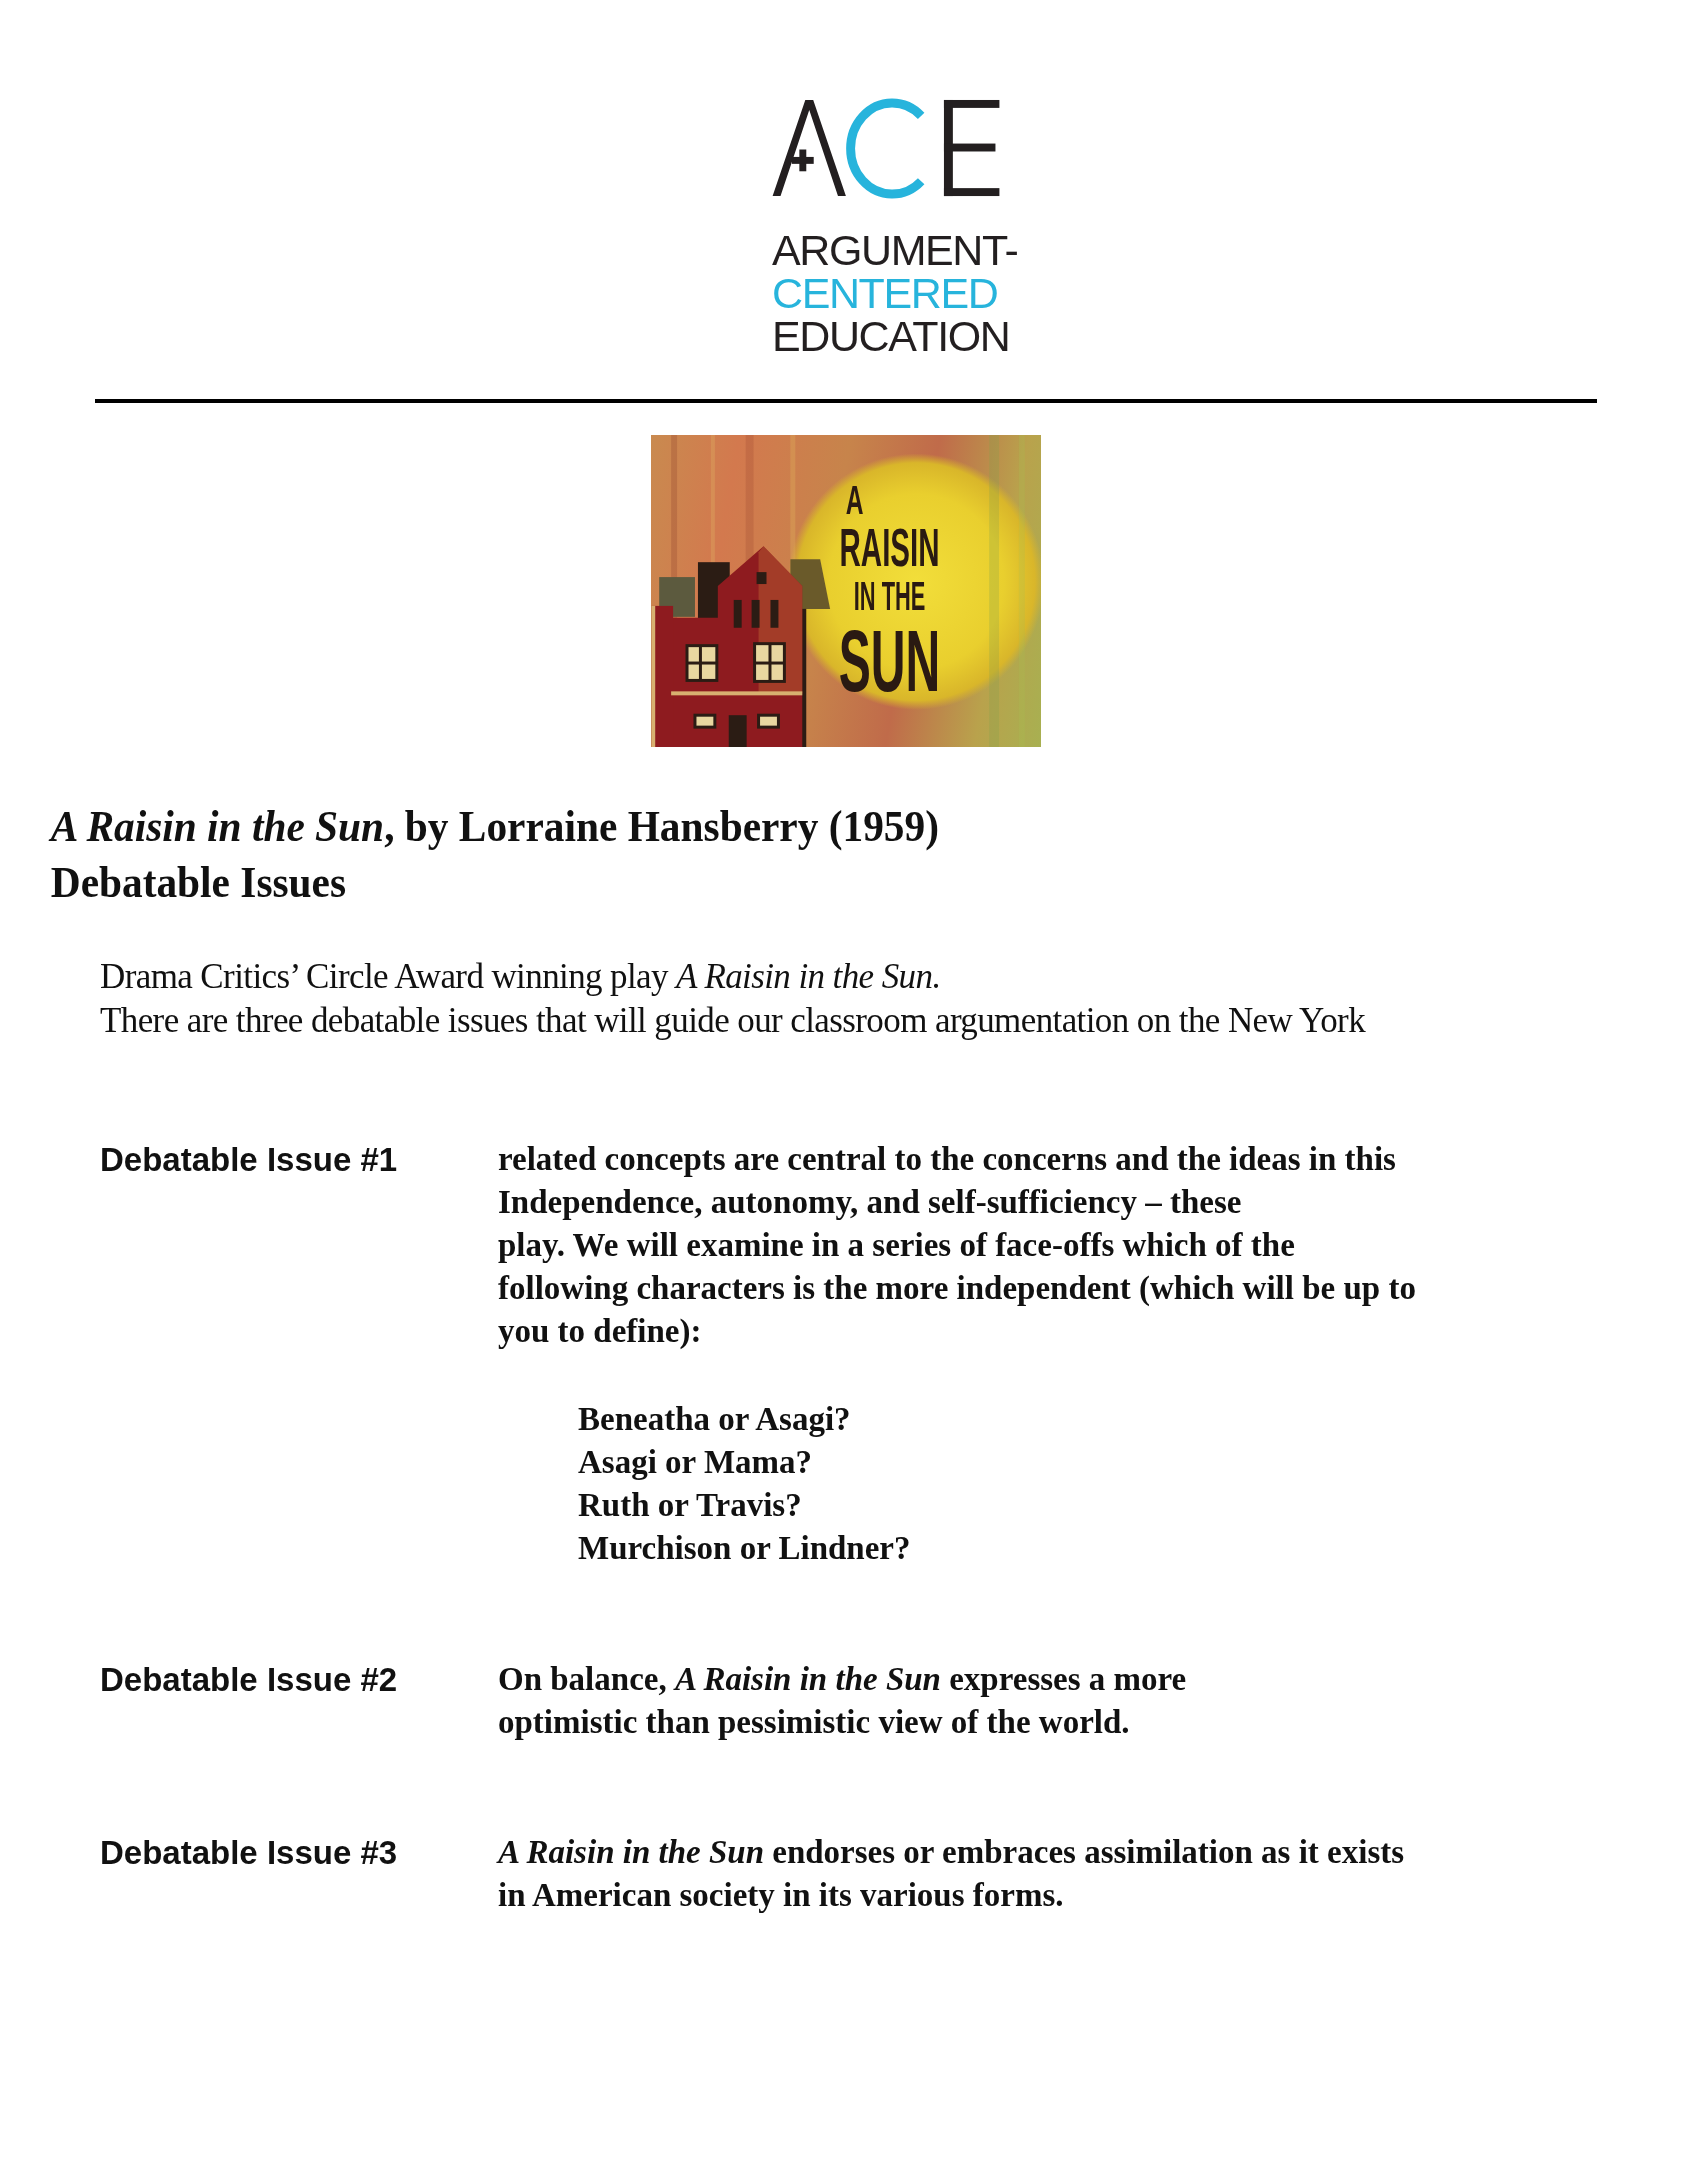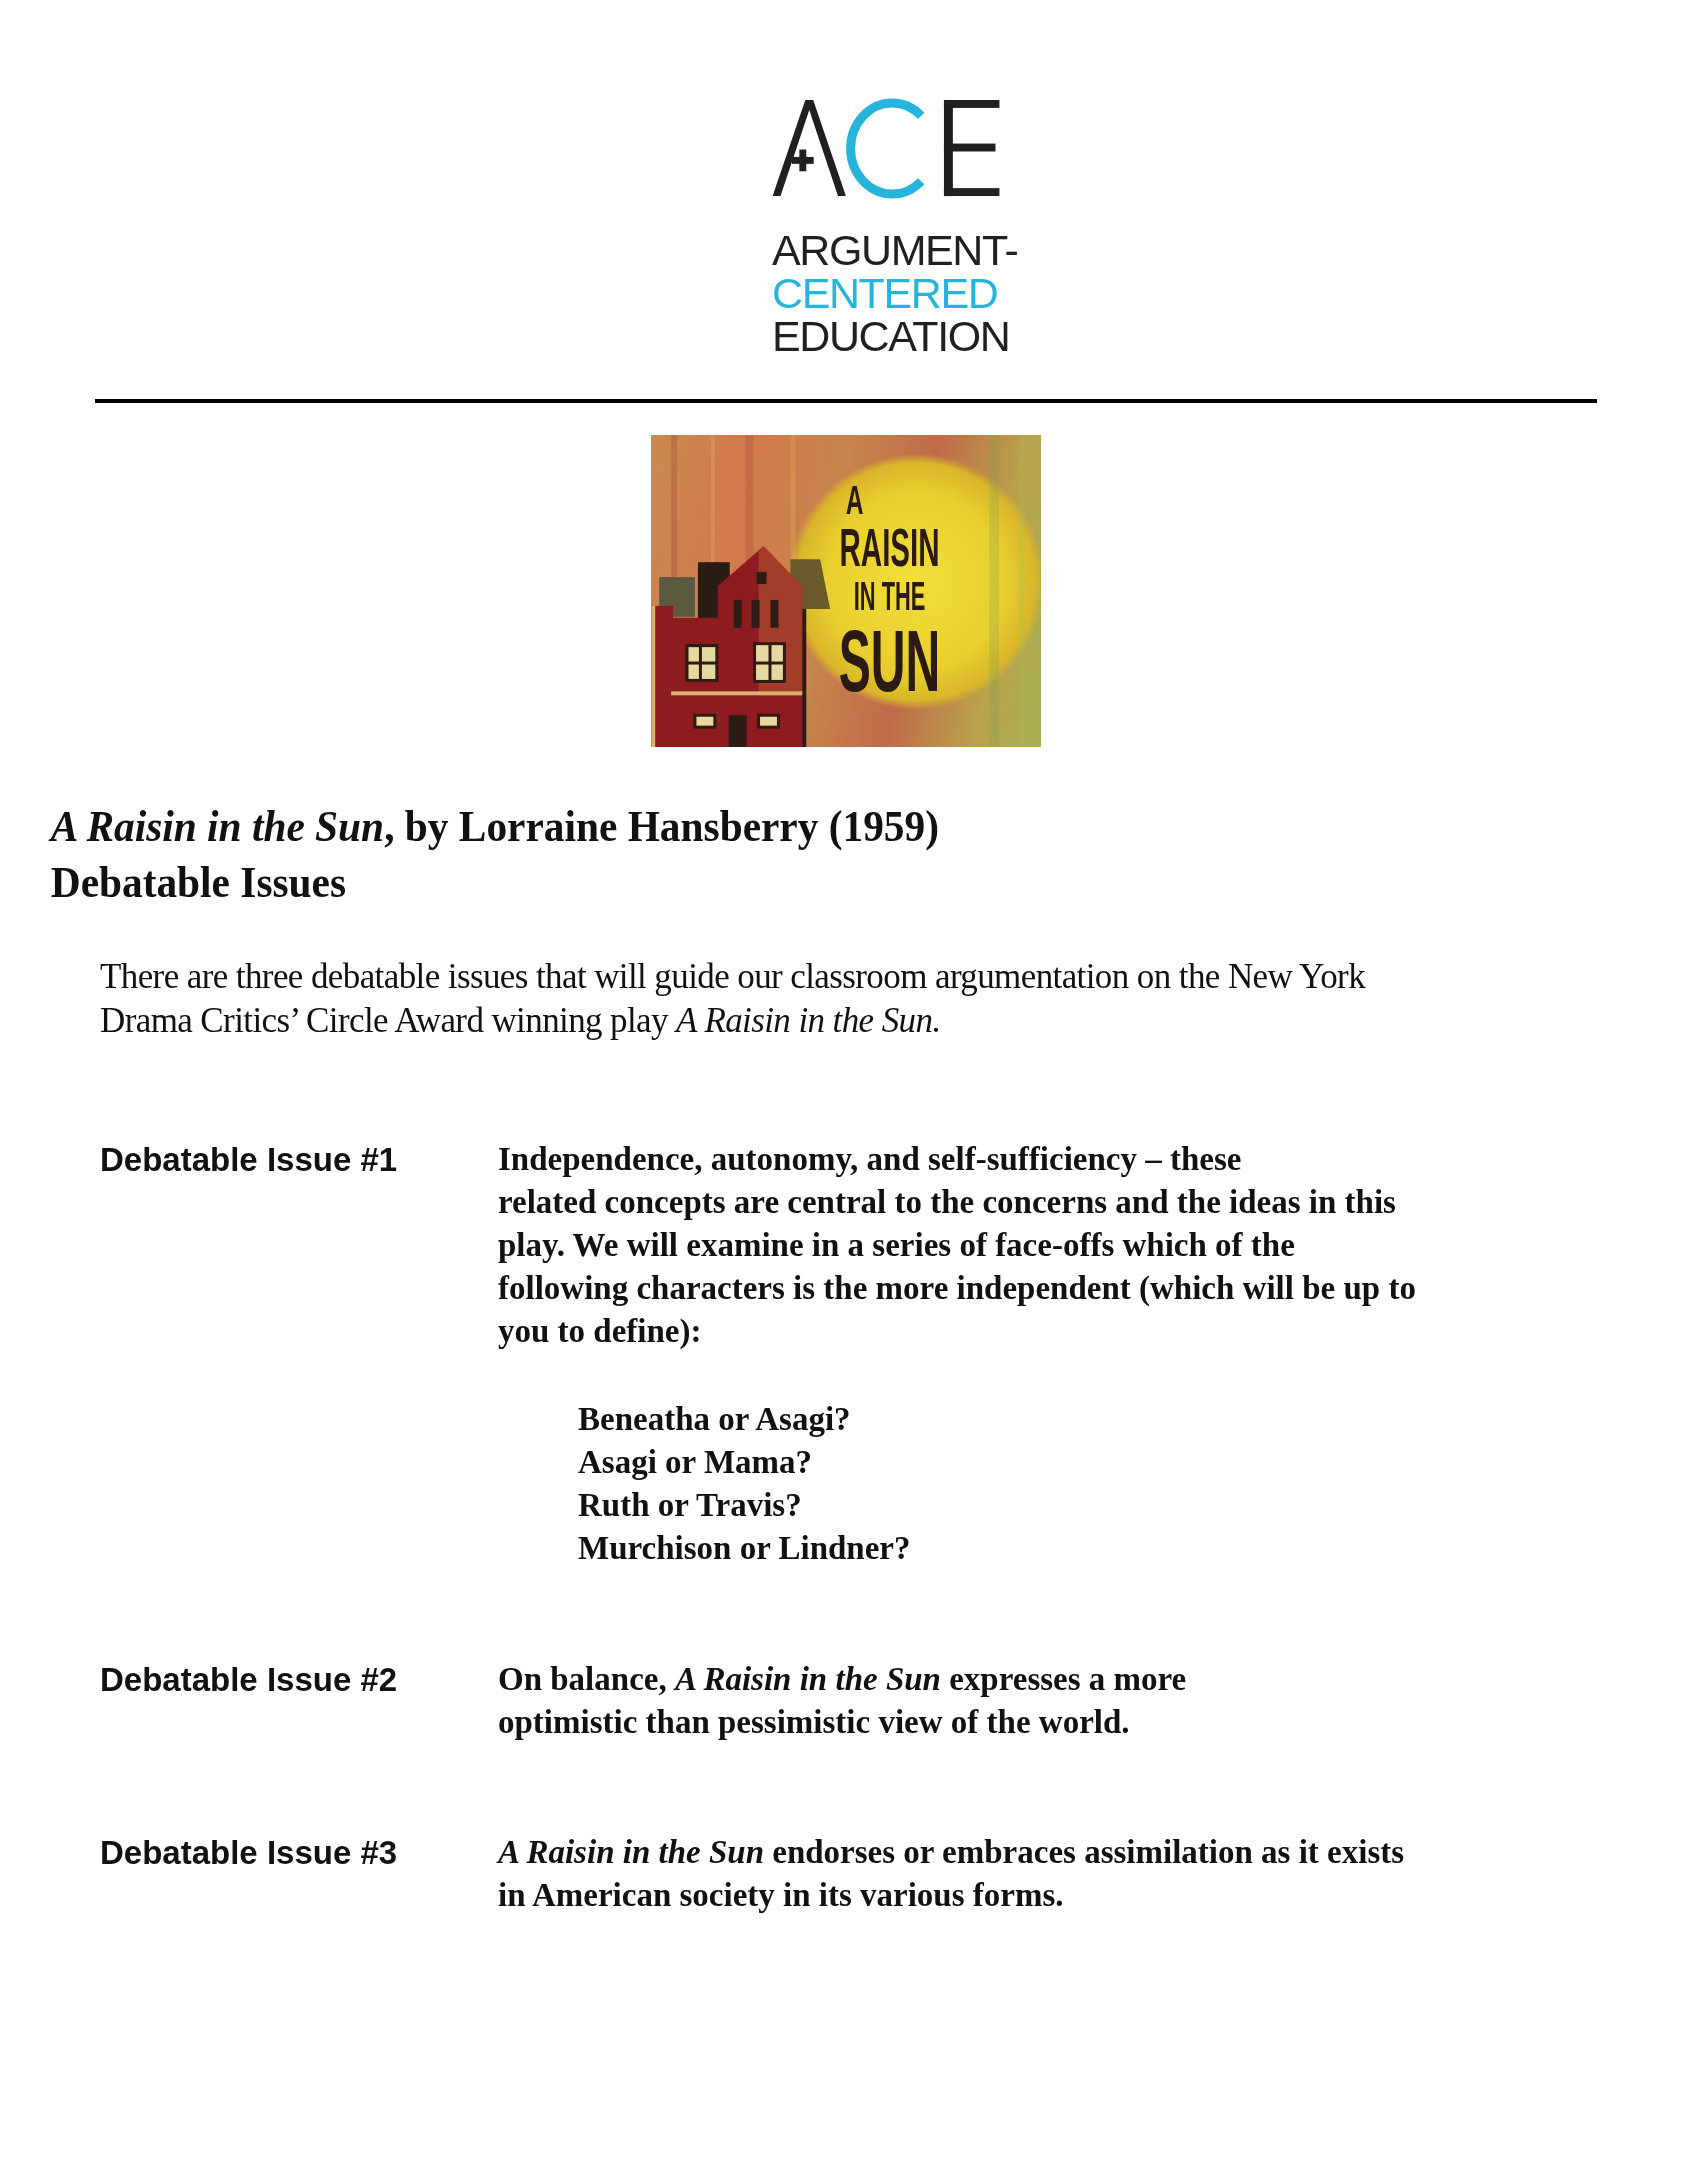--- a/index.html
+++ b/index.html
@@ -147,28 +147,28 @@
     </g>
   </svg>
 </div>
 
 <div id="title-block" class="abs">
   <div class="title-line1"><em>A Raisin in the Sun</em><span>, by Lorraine Hansberry (1959)</span></div>
   <div class="title-line2">Debatable Issues</div>
 </div>
 
 <div id="intro" class="abs">
+  <div><span>Drama Critics’ Circle Award winning play </span><em>A Raisin in the Sun.</em></div>
   <div>There are three debatable issues that will guide our classroom argumentation on the New York</div>
-  <div><span>Drama Critics’ Circle Award winning play </span><em>A Raisin in the Sun.</em></div>
 </div>
 
 <div class="issue-label" style="top:1138px">Debatable Issue #1</div>
 <div class="issue-body" style="top:1138px">
+  <span class="ln">related concepts are central to the concerns and the ideas in this</span>
   <span class="ln">Independence, autonomy, and self-sufficiency – these</span>
-  <span class="ln">related concepts are central to the concerns and the ideas in this</span>
   <span class="ln">play.  We will examine in a series of face-offs which of the</span>
   <span class="ln">following characters is the more independent (which will be up to</span>
   <span class="ln">you to define):</span>
 </div>
 <div class="faceoffs" style="top:1398px">
   <div>Beneatha or Asagi?</div>
   <div>Asagi or Mama?</div>
   <div>Ruth or Travis?</div>
   <div>Murchison or Lindner?</div>
 </div>

